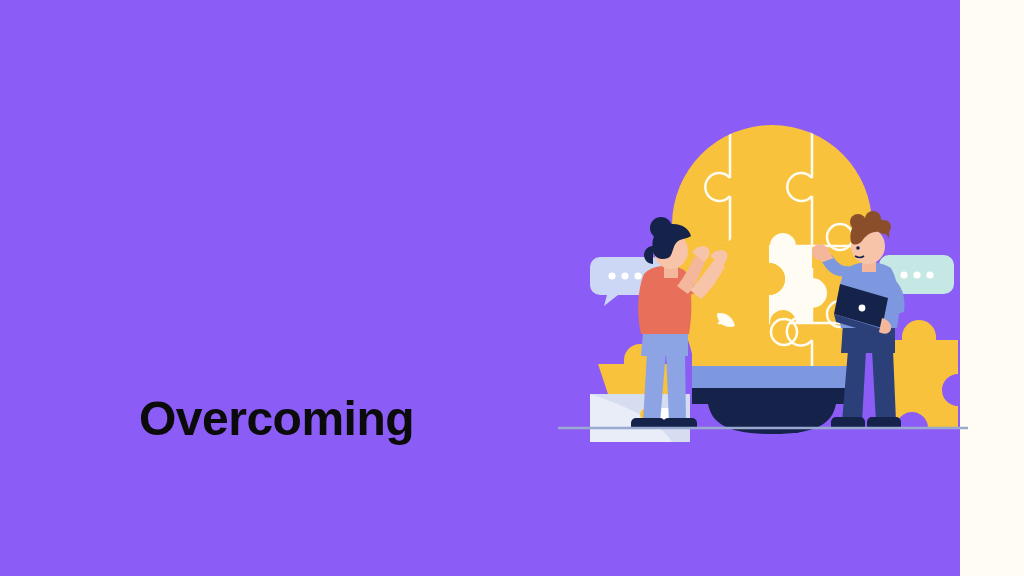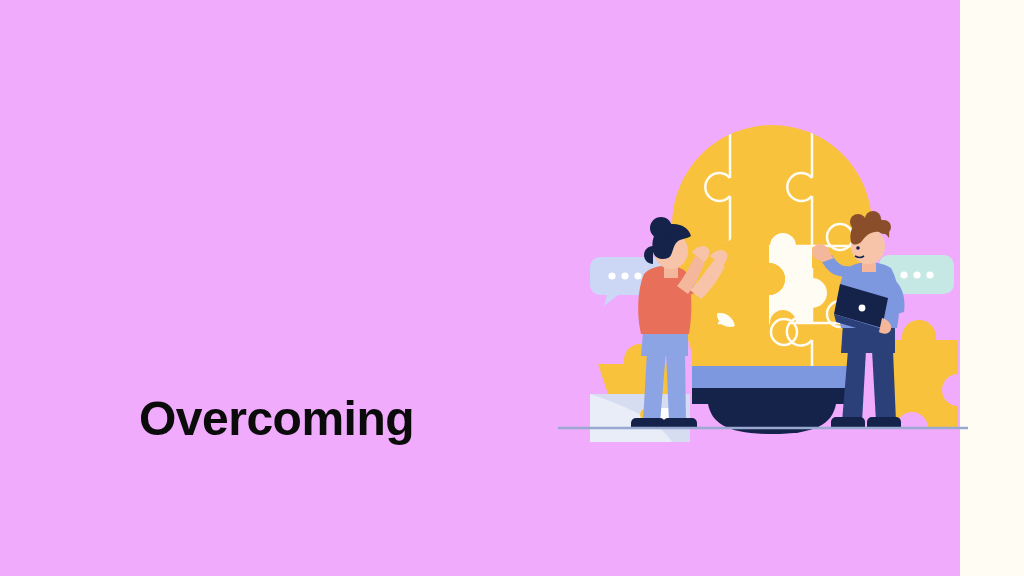--- a/index.html
+++ b/index.html
@@ -11,21 +11,21 @@
     width: 1024px;
     height: 576px;
     overflow: hidden;
     background: #fffcf4;
     font-family: "Liberation Sans", sans-serif;
   }
   .slide {
     position: relative;
     width: 960px;
     height: 576px;
-    background: #f0abfc;
+    background: #8b5cf6;
   }
   .headline {
     position: absolute;
     left: 62px;
     top: 166px;
     width: 420px;
     font-family: "Liberation Sans", sans-serif;
     font-weight: bold;
     font-size: 48px;
     line-height: 63px;

